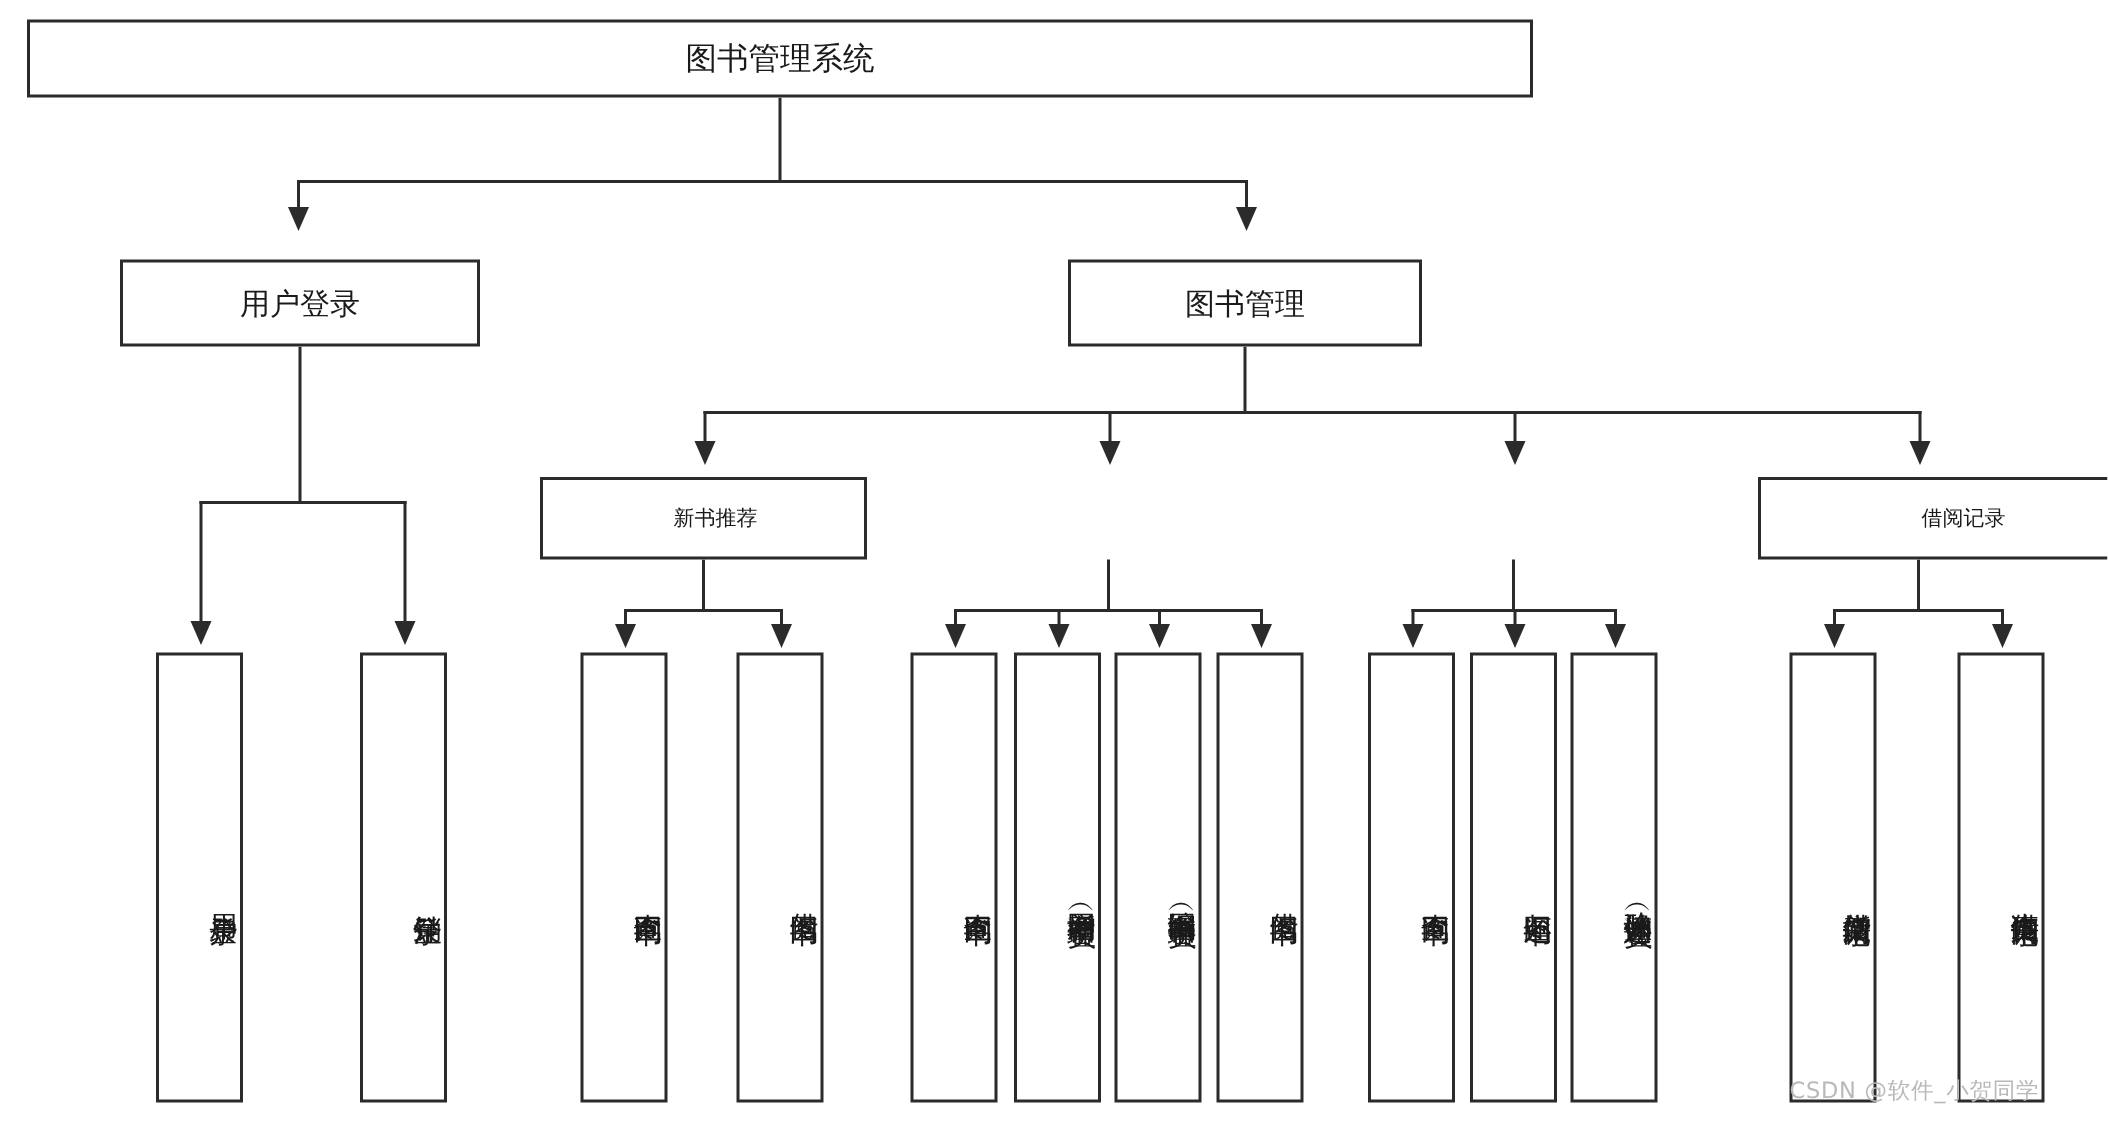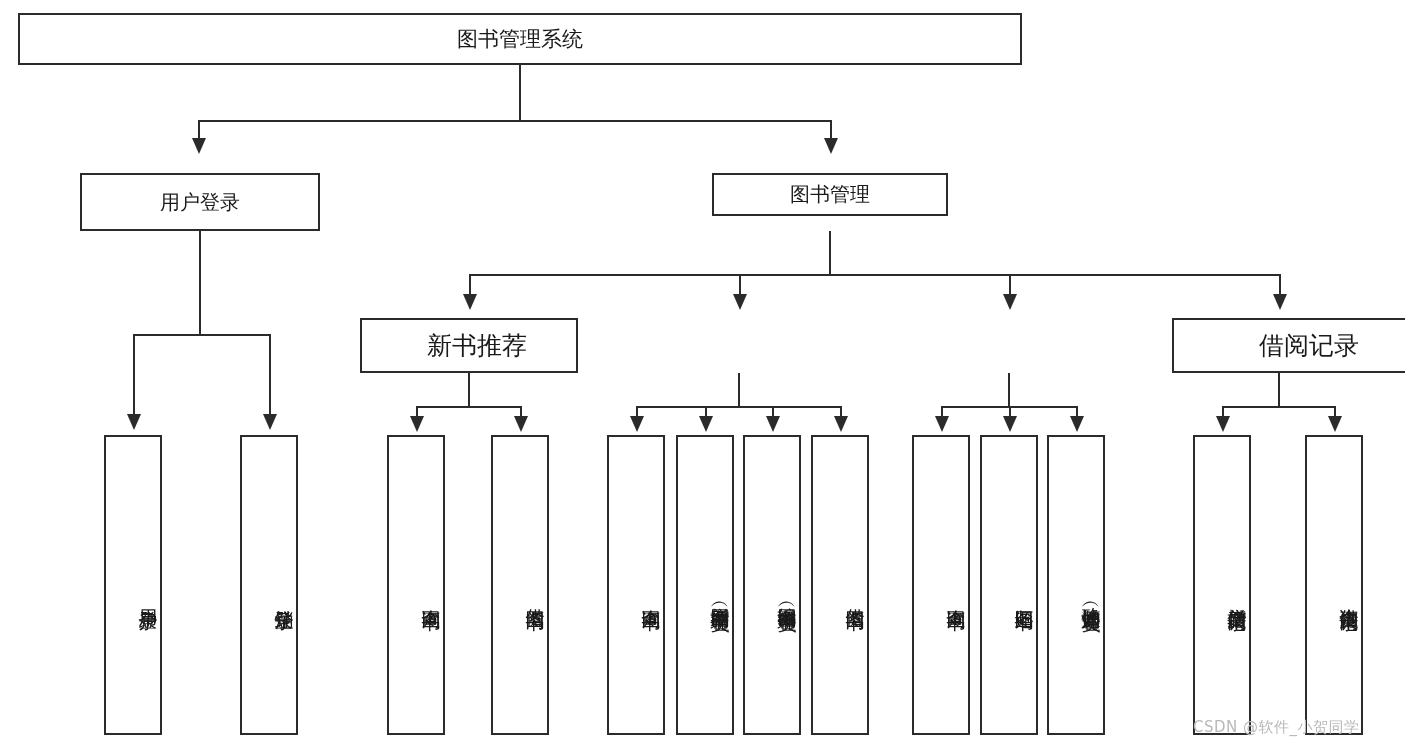--- a/index.html
+++ b/index.html
@@ -29,21 +29,21 @@
     text-align: center;
     z-index: 3;
   }
   .node.root {
     font-size: 21px;
   }
   .node.mid {
     font-size: 20px;
   }
   .node.sub {
-    font-size: 25px;
+    font-size: 14px;
     padding-left: 16px;
   }
   .node.leaf {
     font-size: 19px;
     writing-mode: vertical-rl;
     text-orientation: upright;
     line-height: 1.18;
     padding-top: 22px;
     align-items: flex-start;
     justify-content: center;
@@ -92,21 +92,21 @@
   <div class="vline" style="left:519px; top:65px; width:2px; height:56px;"></div>
   <div class="hline" style="left:198px; top:120px; width:634px;"></div>
   <div class="vline" style="left:198px; top:120px; height:20px;"></div>
   <div class="arrow" style="left:192px; top:138px;"></div>
   <div class="vline" style="left:830px; top:120px; height:20px;"></div>
   <div class="arrow" style="left:824px; top:138px;"></div>
 
   <div class="node mid" style="left:80px; top:173px; width:240px; height:58px;">
     <span>用户登录</span>
   </div>
-  <div class="node mid" style="left:712px; top:173px; width:236px; height:43px;">
+  <div class="node mid" style="left:712px; top:173px; width:236px; height:58px;">
     <span>图书管理</span>
   </div>
 
   <div class="vline" style="left:199px; top:231px; height:105px;"></div>
   <div class="hline" style="left:133px; top:334px; width:138px;"></div>
   <div class="vline" style="left:133px; top:334px; height:82px;"></div>
   <div class="arrow" style="left:127px; top:414px;"></div>
   <div class="vline" style="left:269px; top:334px; height:82px;"></div>
   <div class="arrow" style="left:263px; top:414px;"></div>
 

